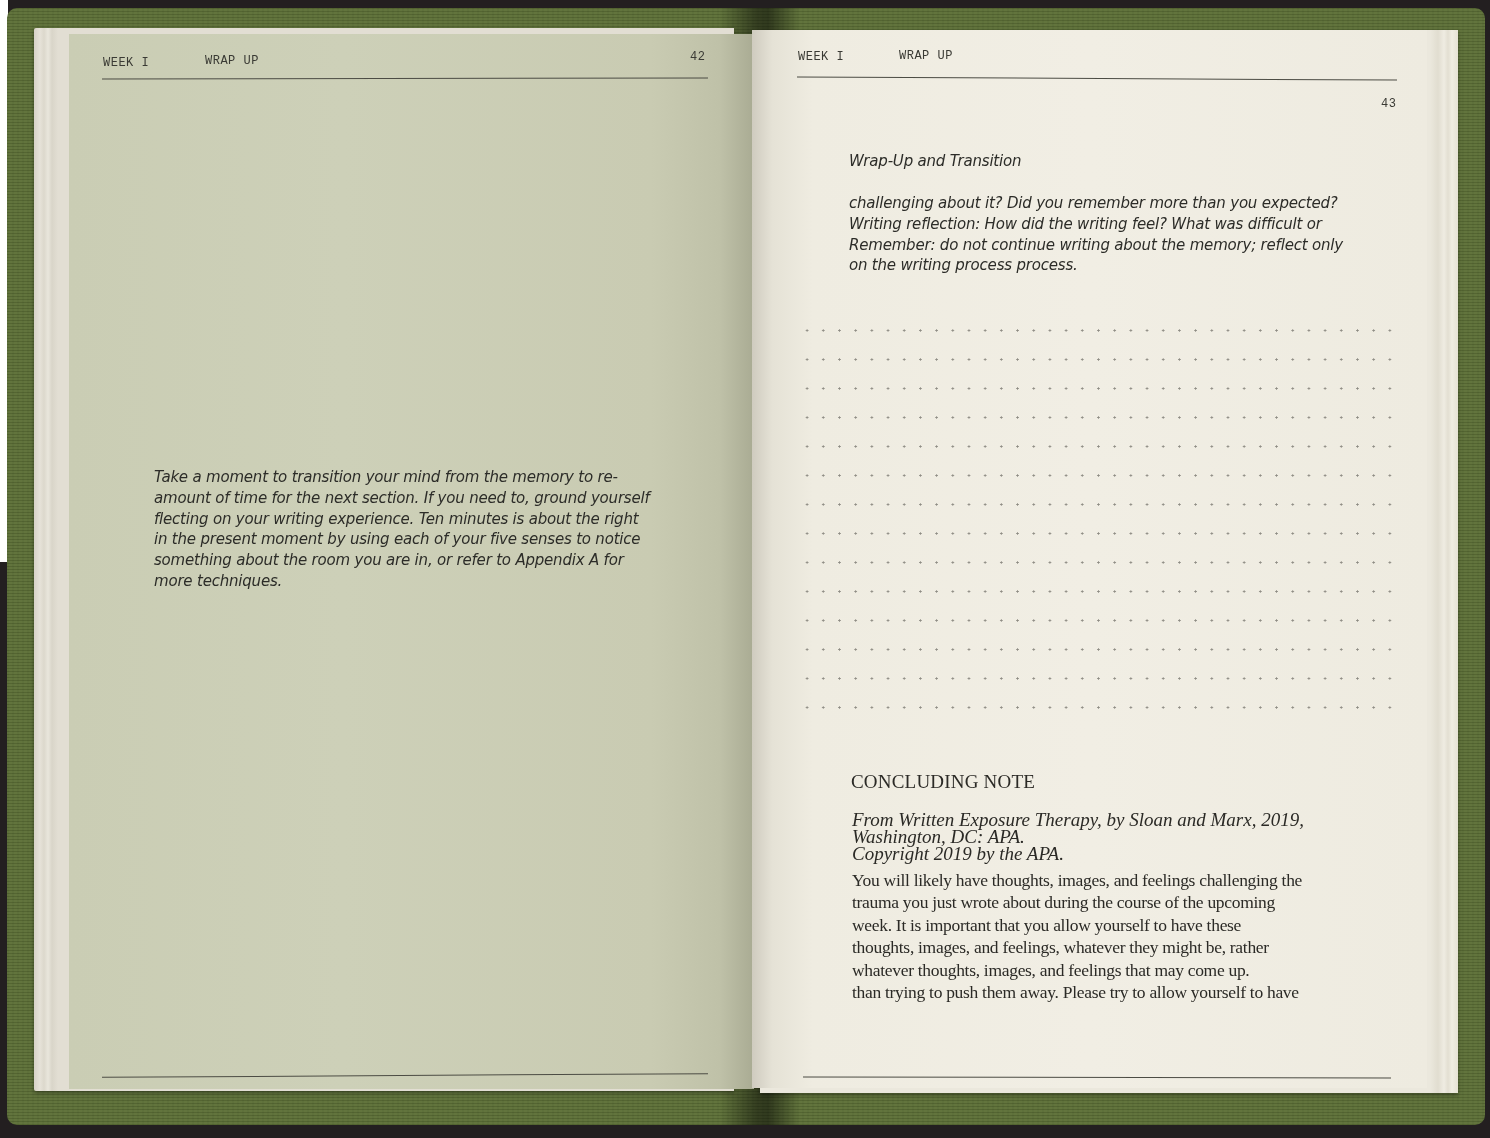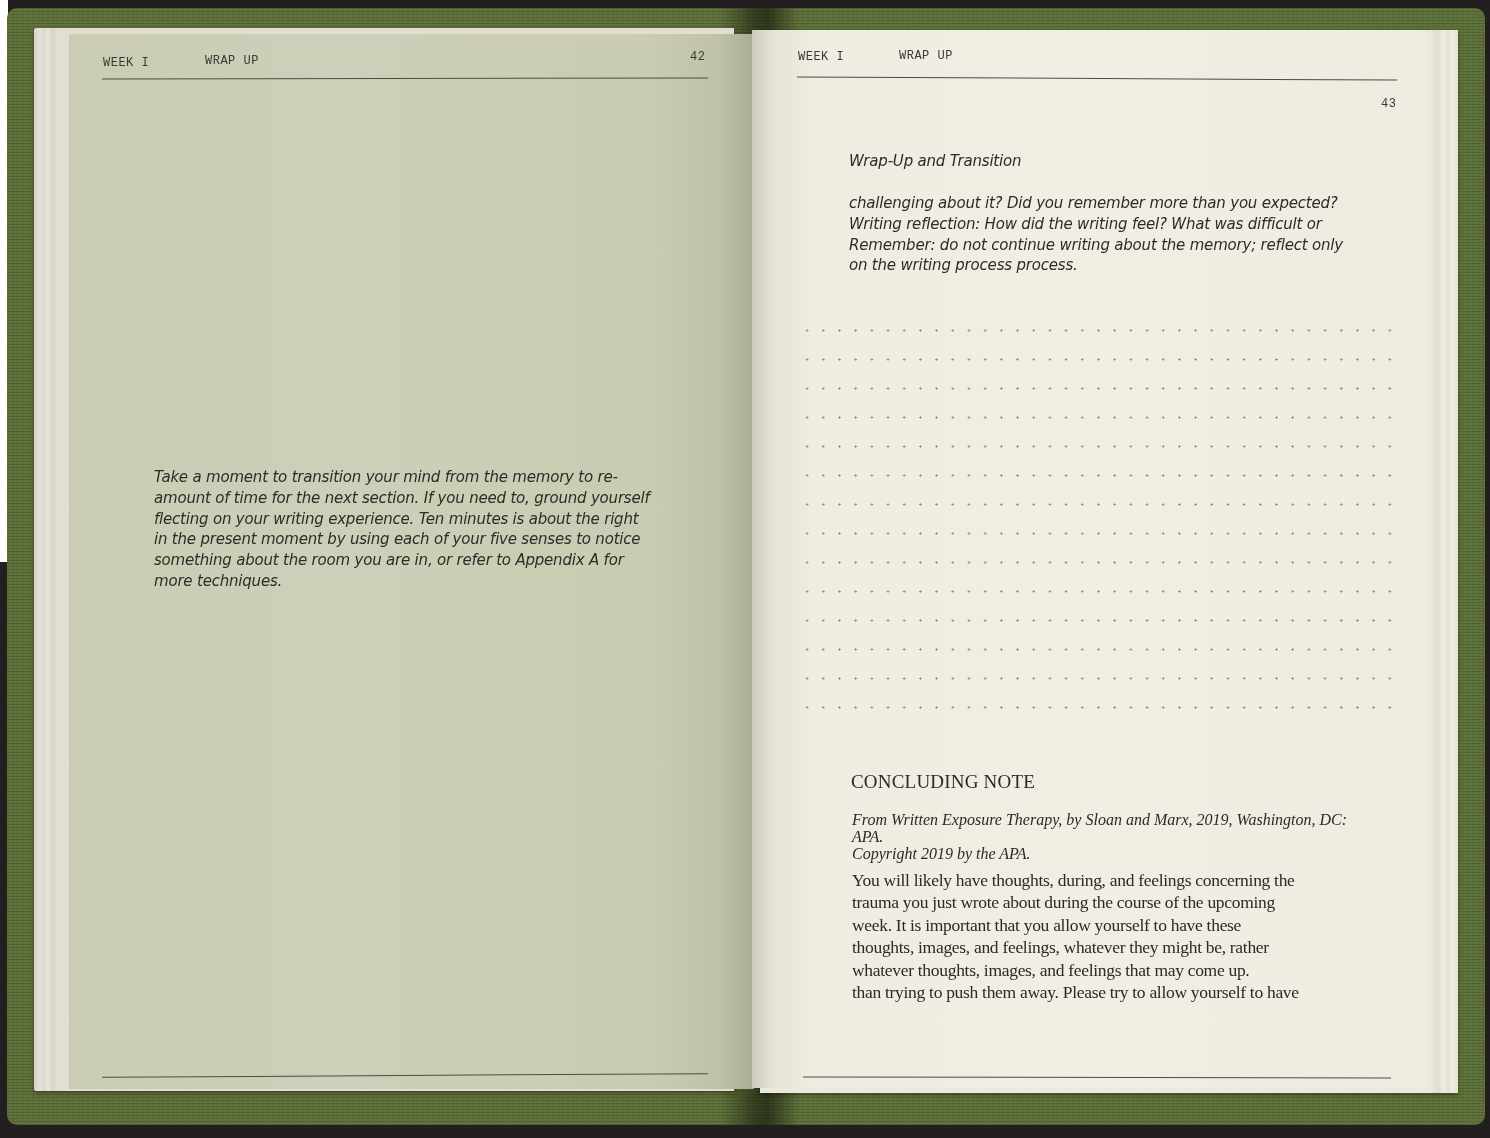--- a/index.html
+++ b/index.html
@@ -102,27 +102,27 @@
   <div>challenging about it? Did you remember more than you expected?</div>
   <div>Writing reflection: How did the writing feel? What was difficult or</div>
   <div>Remember: do not continue writing about the memory; reflect only</div>
   <div>on the writing process process.</div>
 </div>
 
 <div class="dot-grid"></div>
 
 <div class="serif" style="left:851px; top:771px; font-size:19px; letter-spacing:0.2px;">CONCLUDING NOTE</div>
 
-<div class="serif" style="left:852px; top:811px; font-size:16px; line-height:17px; font-style:italic; width:500px;">
+<div class="serif" style="left:852px; top:811px; font-size:19px; line-height:17px; font-style:italic; width:500px;">
   <div>From Written Exposure Therapy, by Sloan and Marx, 2019, Washington, DC: APA.</div>
   <div>Copyright 2019 by the APA.</div>
 </div>
 
 <div class="serif" style="left:852px; top:869px; font-size:17.5px; line-height:22.4px; letter-spacing:-0.3px; width:500px;">
-  <div>You will likely have thoughts, during, and feelings concerning the</div>
+  <div>You will likely have thoughts, images, and feelings challenging the</div>
   <div>trauma you just wrote about during the course of the upcoming</div>
   <div>week. It is important that you allow yourself to have these</div>
   <div>thoughts, images, and feelings, whatever they might be, rather</div>
   <div>whatever thoughts, images, and feelings that may come up.</div>
   <div>than trying to push them away. Please try to allow yourself to have</div>
 </div>
 
 <div class="rule" style="left:803px; top:1077px; width:588px; transform:rotate(0.1deg);"></div>
 
 </body></html>

